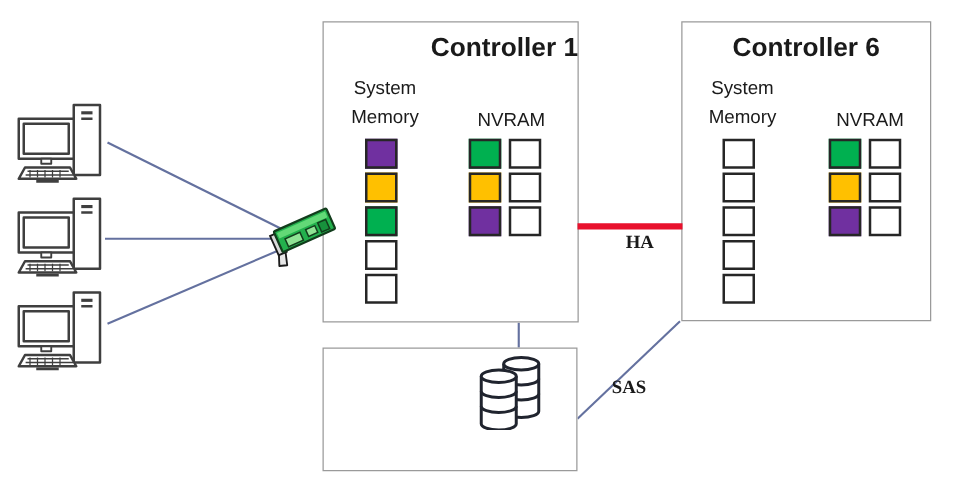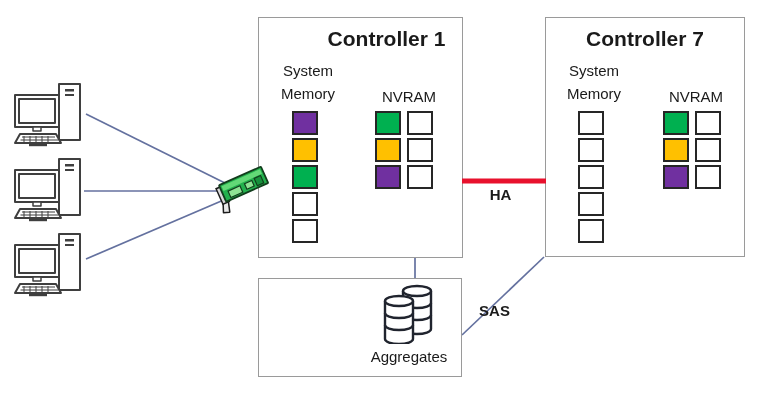--- a/index.html
+++ b/index.html
@@ -2,21 +2,21 @@
 <html><head>
 <meta charset="utf-8">
 <style>
   html,body{margin:0;padding:0;background:#fff;}
   body{font-family:"Liberation Sans", sans-serif; color:#1a1a1a;}
   #canvas{position:relative;width:768px;height:402px;background:#ffffff;overflow:hidden;}
   .abs{position:absolute;}
   .box{position:absolute;background:#fff;border:1.5px solid #9a9a9a;box-sizing:border-box;}
   .title{font-weight:bold;font-size:21px;text-align:center;letter-spacing:0;}
   .lbl{font-size:15px;text-align:center;line-height:1.5;}
-  .link-lbl{font-size:15px;font-weight:600;text-align:center;}
+  .link-lbl{font-size:15px;font-weight:600;text-align:right;font-family:Liberation Serif, serif;}
   .cells-col{display:grid;grid-template-columns:26px;grid-auto-rows:24px;row-gap:3px;}
   .cells-grid{display:grid;grid-template-columns:26px 26px;grid-auto-rows:24px;column-gap:6px;row-gap:3px;}
   .cell{width:26px;height:24px;border:2px solid #262626;box-sizing:border-box;background:#fff;}
   svg{display:block;}
   .overlay{position:absolute;left:0;top:0;pointer-events:none;}
 </style>
 </head>
 <body>
 
 <div id="canvas">
@@ -69,41 +69,41 @@
       <rect x="7" y="17" width="36" height="24"></rect>
       <path d="M21 45 h8 v4 h-8 z" stroke-width="1.5"></path>
       <path d="M8 52 h36 l5 9 h-46 z"></path>
       <path d="M10 55 h33 M8.5 58 h38" stroke-width="1.2" fill="none"></path>
       <path d="M12 54 v6 M18 54 v6 M24 54 v6 M30 54 v6 M36 54 v6" stroke-width="1" fill="none"></path>
       <rect x="17" y="62" width="18" height="2.2" fill="#3f3f3f" stroke="none"></rect>
     </g>
   </svg>
 
   <div class="box" style="left:258px;top:17px;width:205px;height:241px;"></div>
-  <div class="abs title" style="left:258px;top:27px;width:205px;padding-left:26px;">Controller 1</div>
+  <div class="abs title" style="left:275px;top:27px;width:205px;padding-left:26px;">Controller 1</div>
   <div class="abs lbl" style="left:272px;top:60px;width:72px;">System Memory</div>
   <div class="abs lbl" style="left:378px;top:86px;width:62px;">NVRAM</div>
   <div class="abs cells-col" style="left:292px;top:111px;">
       <div class="cell" style="background: rgb(112, 48, 160);"></div>
       <div class="cell" style="background: rgb(255, 192, 0);"></div>
       <div class="cell" style="background: rgb(0, 176, 80);"></div>
       <div class="cell" style="background: rgb(255, 255, 255);"></div>
       <div class="cell" style="background: rgb(255, 255, 255);"></div>
     </div>
   <div class="abs cells-grid" style="left:375px;top:111px;">
       <div class="cell" style="background: rgb(0, 176, 80);"></div>
       <div class="cell" style="background: rgb(255, 255, 255);"></div>
       <div class="cell" style="background: rgb(255, 192, 0);"></div>
       <div class="cell" style="background: rgb(255, 255, 255);"></div>
       <div class="cell" style="background: rgb(112, 48, 160);"></div>
       <div class="cell" style="background: rgb(255, 255, 255);"></div>
     </div>
 
   <div class="box" style="left:545px;top:17px;width:200px;height:240px;"></div>
-  <div class="abs title" style="left:545px;top:27px;width:200px;">Controller 7</div>
+  <div class="abs title" style="left:545px;top:27px;width:200px;">Controller 6</div>
   <div class="abs lbl" style="left:558px;top:60px;width:72px;">System Memory</div>
   <div class="abs lbl" style="left:665px;top:86px;width:62px;">NVRAM</div>
   <div class="abs cells-col" style="left:578px;top:111px;">
       <div class="cell" style="background: rgb(255, 255, 255);"></div>
       <div class="cell" style="background: rgb(255, 255, 255);"></div>
       <div class="cell" style="background: rgb(255, 255, 255);"></div>
       <div class="cell" style="background: rgb(255, 255, 255);"></div>
       <div class="cell" style="background: rgb(255, 255, 255);"></div>
     </div>
   <div class="abs cells-grid" style="left:663px;top:111px;">
@@ -121,21 +121,20 @@
       <path d="M21 7 v38 a14 5 0 0 0 28 0 v-38"></path>
       <ellipse cx="35" cy="7" rx="14" ry="5"></ellipse>
       <path d="M21 19 a14 5 0 0 0 28 0" fill="none"></path>
       <path d="M21 31 a14 5 0 0 0 28 0" fill="none"></path>
       <path d="M3 17 v38 a14 5 0 0 0 28 0 v-38"></path>
       <ellipse cx="17" cy="17" rx="14" ry="5"></ellipse>
       <path d="M3 29 a14 5 0 0 0 28 0" fill="none"></path>
       <path d="M3 41 a14 5 0 0 0 28 0" fill="none"></path>
     </g>
   </svg>
-  <div class="abs lbl" style="left:361px;top:346px;width:96px;">Aggregates</div>
 
   <div class="abs link-lbl" style="left:478px;top:186px;width:45px;">HA</div>
   <div class="abs link-lbl" style="left:472px;top:302px;width:45px;">SAS</div>
 
   <svg class="overlay" width="768" height="402" style="z-index:5;">
     <line x1="462" y1="181" x2="546" y2="181" stroke-width="5" stroke="#E8112D"></line>
     <g transform="translate(225,199) rotate(-24)">
       <path d="M-3 2 l-4 10 l6 2 l3 -10 z" fill="#e8e8e8" stroke="#1c1c1c" stroke-width="1.5" stroke-linejoin="round"></path>
       <rect x="-4" y="-13" width="7" height="17" fill="#d9d9d9" stroke="#1c1c1c" stroke-width="1.5"></rect>
       <rect x="0" y="-15" width="46" height="18" rx="1" fill="#23b14d" stroke="#123d1c" stroke-width="1.8"></rect>

